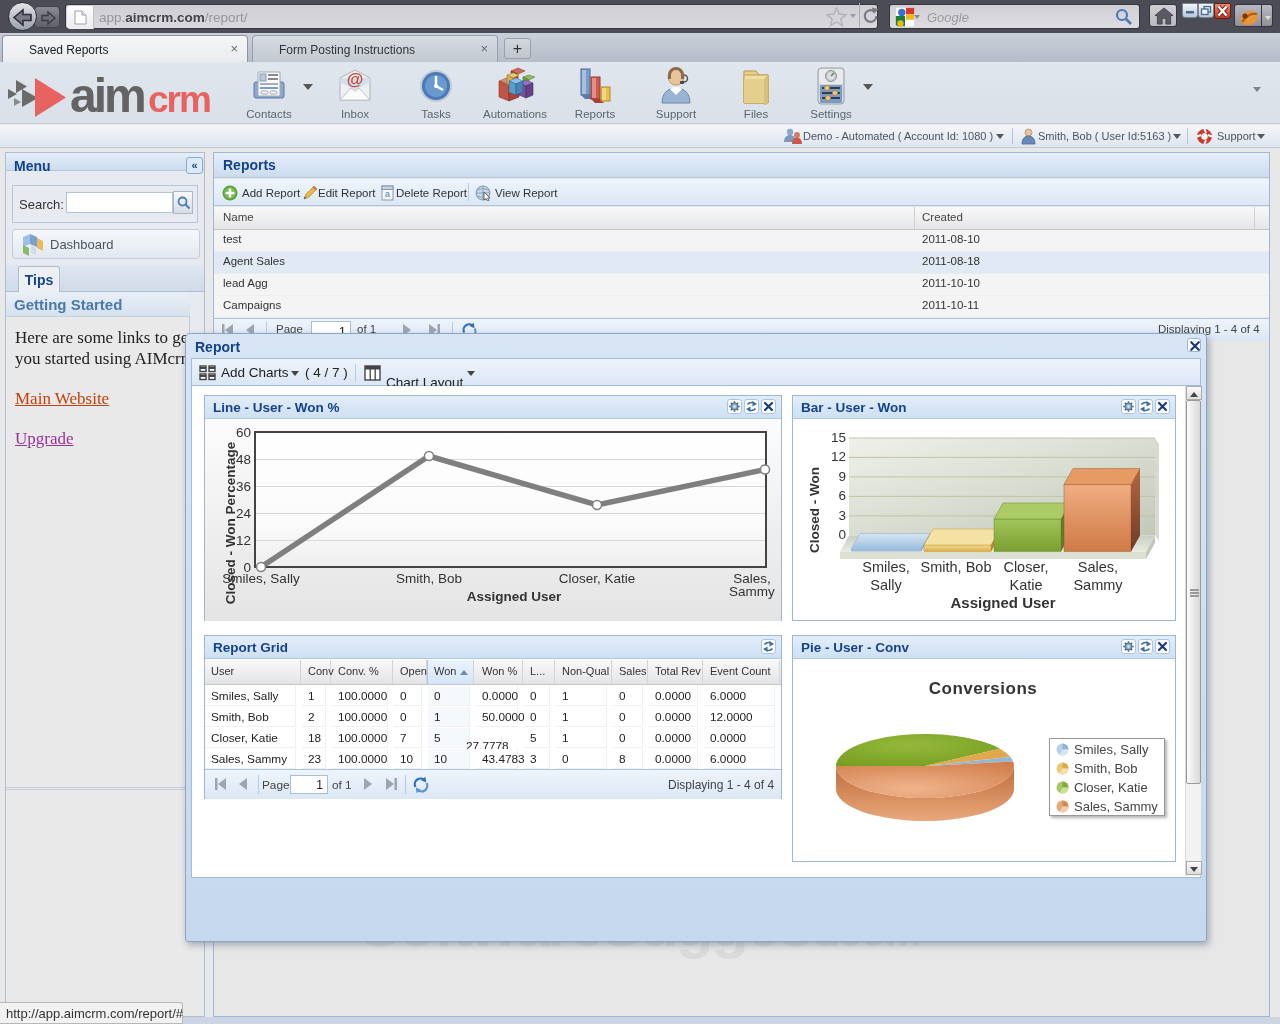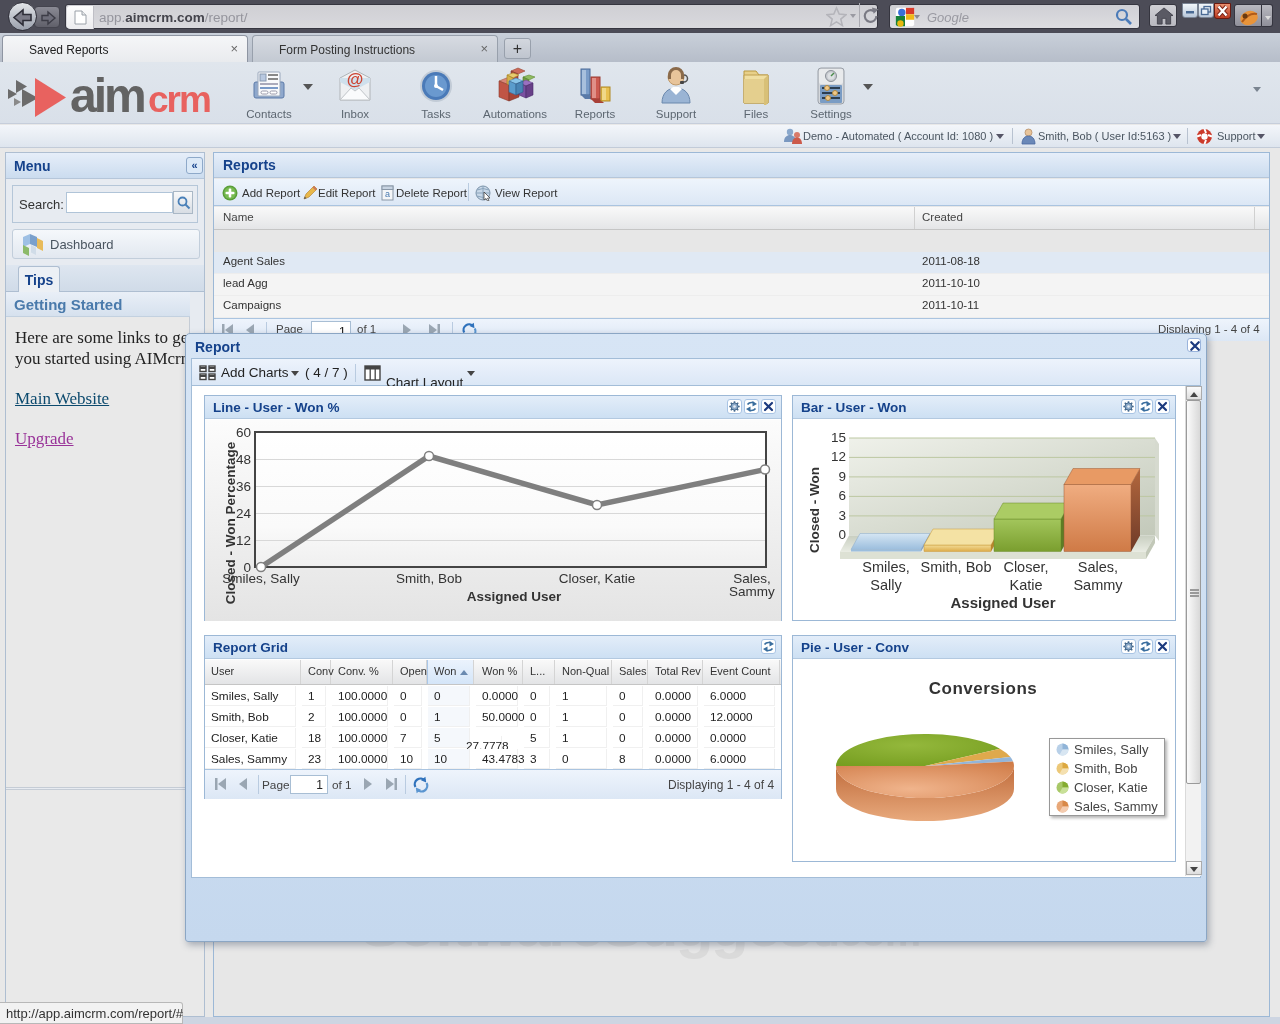--- a/index.html
+++ b/index.html
@@ -38,21 +38,21 @@
 .navitem { position:absolute; top:4px; text-align:center; font-size:11.5px; color:#5c6670; }
 .navlbl { position:absolute; top:42px; width:100%; text-align:center; }
 
 #acctbar { left:0; top:125px; width:1280px; height:23px; background:linear-gradient(#f3f6fa,#dee5ee); border-bottom:1px solid #c2cbd8; font-size:11px; color:#4a5560; }
 #acctbar span { white-space:nowrap; }
 
 #watermark { left:0; top:894px; width:1280px; text-align:center; font-weight:bold; color:#dadada; font-size:62px; letter-spacing:-2.5px; z-index:5; line-height:62px; }
 #watermark .com { font-size:41px; letter-spacing:-1px; }
 
 #sidebar { left:5px; top:152px; width:200px; height:865px; border:1px solid #aebed1; background:#e7ebf1; }
-#menuhdr { left:0; top:0; width:198px; height:26px; background:linear-gradient(#e6eef9,#cbdcef); border-bottom:1px solid #b5c6da; }
+#menuhdr { left:0; top:0; width:198px; height:18px; background:linear-gradient(#e6eef9,#cbdcef); border-bottom:1px solid #b5c6da; }
 #menuhdr span { position:absolute; left:8px; top:5px; color:#15428b; font-weight:bold; font-size:14px; }
 #collapsebtn { left:180px; top:4px; width:17px; height:17px; border:1px solid #8ea9c9; border-radius:3px; background:#dce9f7; color:#15428b; font-size:11px; text-align:center; line-height:15px; font-weight:bold; }
 #searchbox2 { left:6px; top:32px; width:186px; height:38px; border:1px solid #b5c6d8; }
 #searchlbl { left:13px; top:44px; font-size:13px; color:#333; }
 #searchinput { left:60px; top:39px; width:107px; height:21px; background:#fff; border:1px solid #b0c4d8; }
 #searchbtn { left:167px; top:38px; width:20px; height:23px; background:linear-gradient(#f8f9fa,#d8dde4); border:1px solid #aab8c6; }
 #dashbtn { left:6px; top:76px; width:188px; height:30px; border:1px solid #c2cedb; border-radius:3px; background:linear-gradient(#f5f8fb,#e2e8f0);padding-left:22px; }
 #dashbtn span { position:absolute; left:37px; top:7px; font-size:13px; color:#4a5560; }
 #tipsstrip { left:0; top:112px; width:198px; height:27px; background:linear-gradient(#dee6f0,#d0dbe8); border-bottom:1px solid #aebed1; }
 #tipstab { position:absolute; left:12px; top:1px; width:42px; height:26px; background:#ecf0f5; border:1px solid #aebed1; border-bottom:none; border-radius:3px 3px 0 0; color:#15428b; font-weight:bold; font-size:14px; text-align:center; line-height:26px; }
@@ -376,21 +376,21 @@
       <span>Dashboard</span>
     </div>
   <div class="abs" id="tipsstrip">
       <div id="tipstab">Tips</div>
     </div>
   <div class="abs" id="gshdr">
       <span>Getting Started</span>
     </div>
   <div class="abs" id="tipsbody">
     <div class="abs" style="left:9px;top:10px;width:195px;line-height:21px;white-space:nowrap;">Here are some links to get<br>you started using AIMcrm:</div>
-    <div class="abs" style="left:9px;top:72px;"><span style="color:#0c4a6e;text-decoration:underline;">Main Website</span></div>
+    <div class="abs" style="left:9px;top:72px;"><span style="color:#c2410c;text-decoration:underline;">Main Website</span></div>
     <div class="abs" style="left:9px;top:112px;"><span style="color:#993399;text-decoration:underline;">Upgrade</span></div>
   </div>
   <div class="abs" id="sidebelow"></div>
 </div>
 <div class="abs" id="mainpanel">
   <div class="abs" id="mainhdr">
       <span>Reports</span>
     </div>
   <div class="abs" id="gridhdr">
     <span class="abs" style="left:9px;top:4px;">Name</span>
@@ -419,20 +419,24 @@
       </svg>
     <span class="abs" style="left:182px;top:8px;">Delete Report</span>
     <div class="abs" style="left:254px;top:4px;width:1px;height:18px;background:#b9cbe0;"></div>
     <svg class="abs" style="left:261px;top:6px;" width="17" height="16" viewBox="0 0 17 16">
         <circle cx="8" cy="8" r="7" fill="#c8d8e8" stroke="#7a92a8"></circle>
         <path d="M2,5 q6,-3 12,0 M2,11 q6,3 12,0 M8,1 v14 M1,8 h14" stroke="#8aa4bc" fill="none"></path>
         <polygon points="9,7 15,13 12.5,13.2 14,15.5 12.5,16 11,13.5 9,15" fill="#fff" stroke="#444" stroke-width="0.8"></polygon>
       </svg>
     <span class="abs" style="left:281px;top:8px;">View Report</span>
   </div>
+  <div class="mrow" style="top:77px;">
+      <span class="abs" style="left:9px;top:3px;">test</span>
+      <span class="abs" style="left:708px;top:3px;">2011-08-10</span>
+    </div>
   <div class="mrow" style="top:99px;background:#e0e9f4;">
       <span class="abs" style="left:9px;top:3px;">Agent Sales</span>
       <span class="abs" style="left:708px;top:3px;">2011-08-18</span>
     </div>
   <div class="mrow" style="top:121px;">
       <span class="abs" style="left:9px;top:3px;">lead Agg</span>
       <span class="abs" style="left:708px;top:3px;">2011-10-10</span>
     </div>
   <div class="mrow" style="top:143px;">
       <span class="abs" style="left:9px;top:3px;">Campaigns</span>

